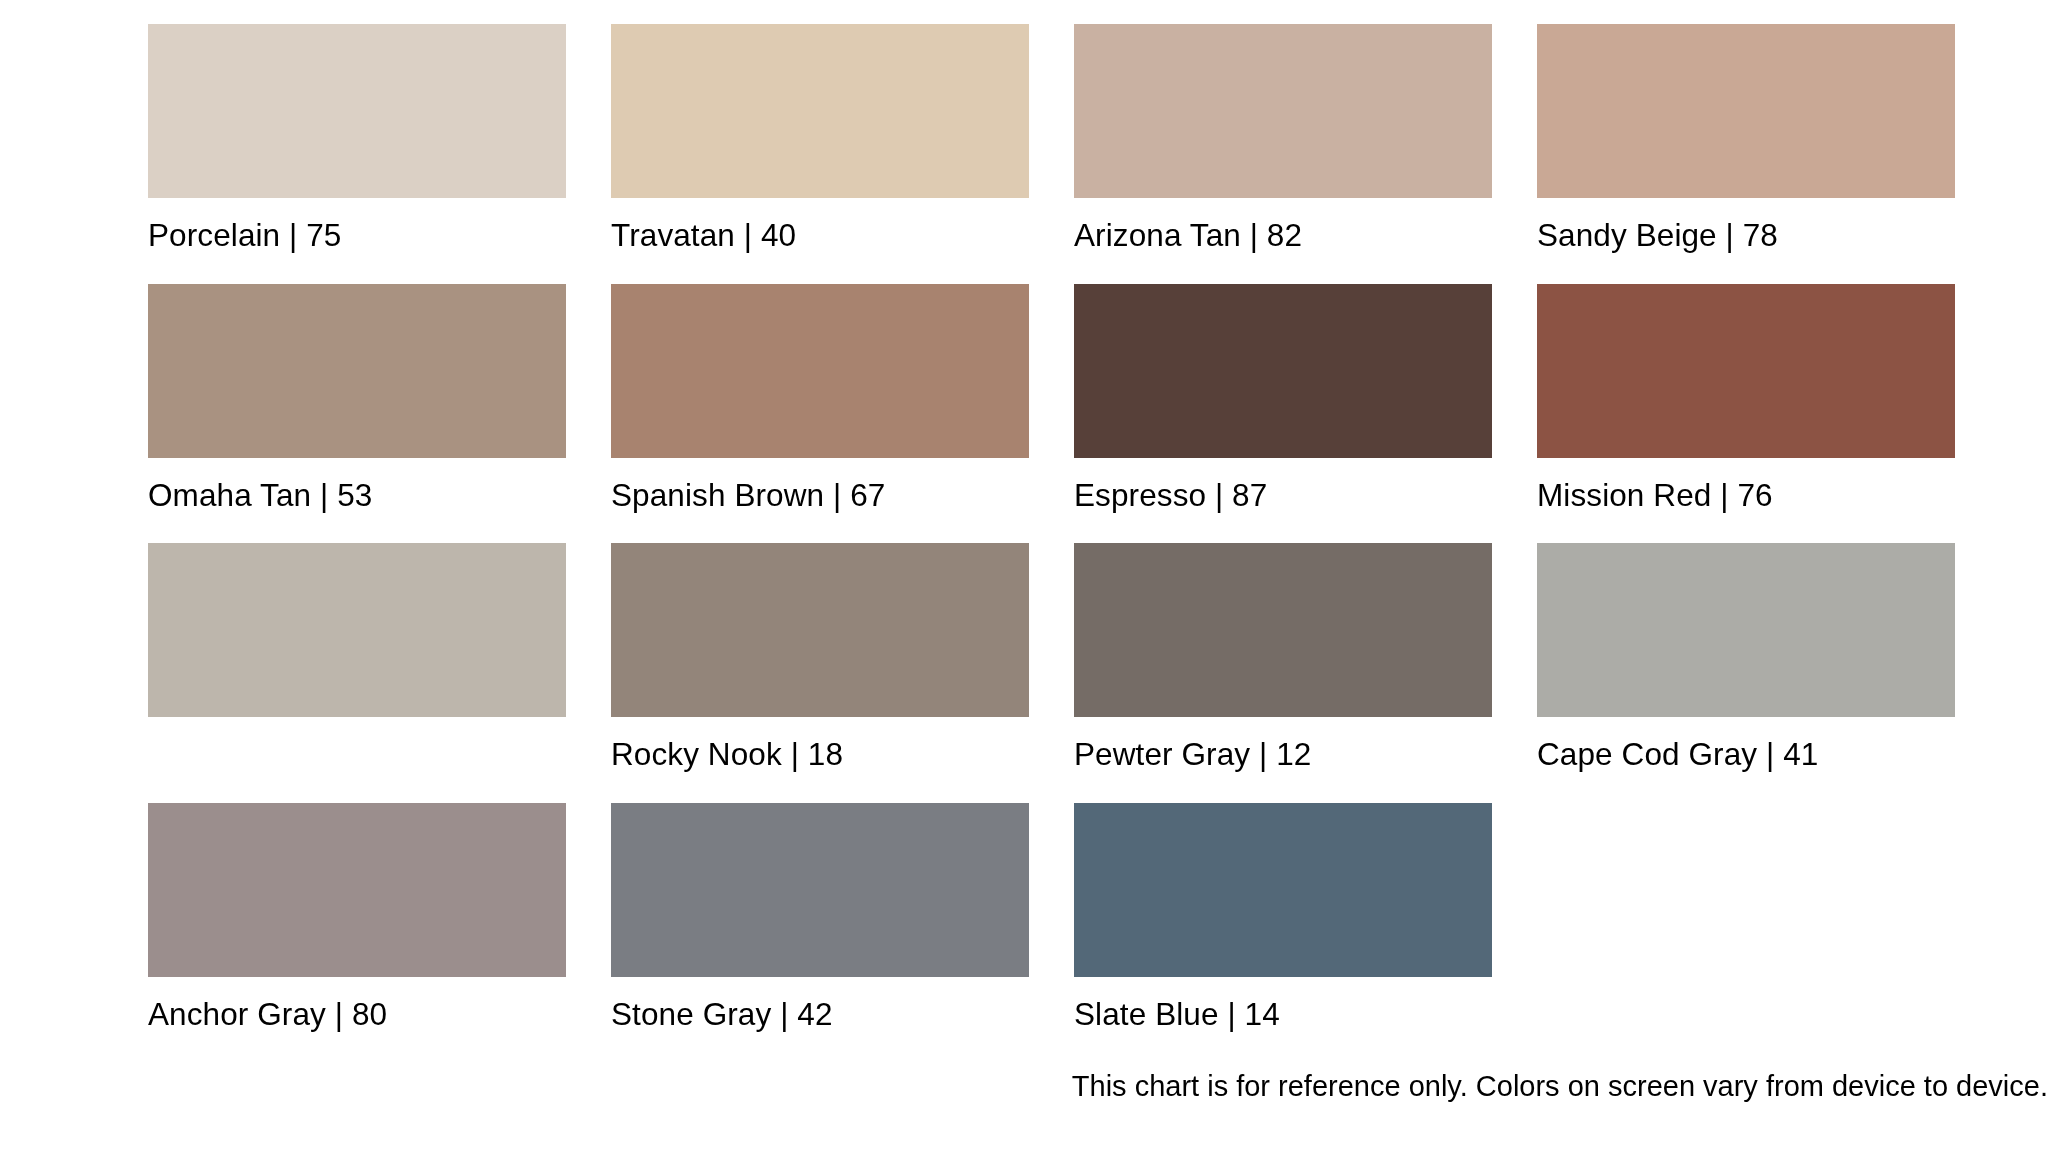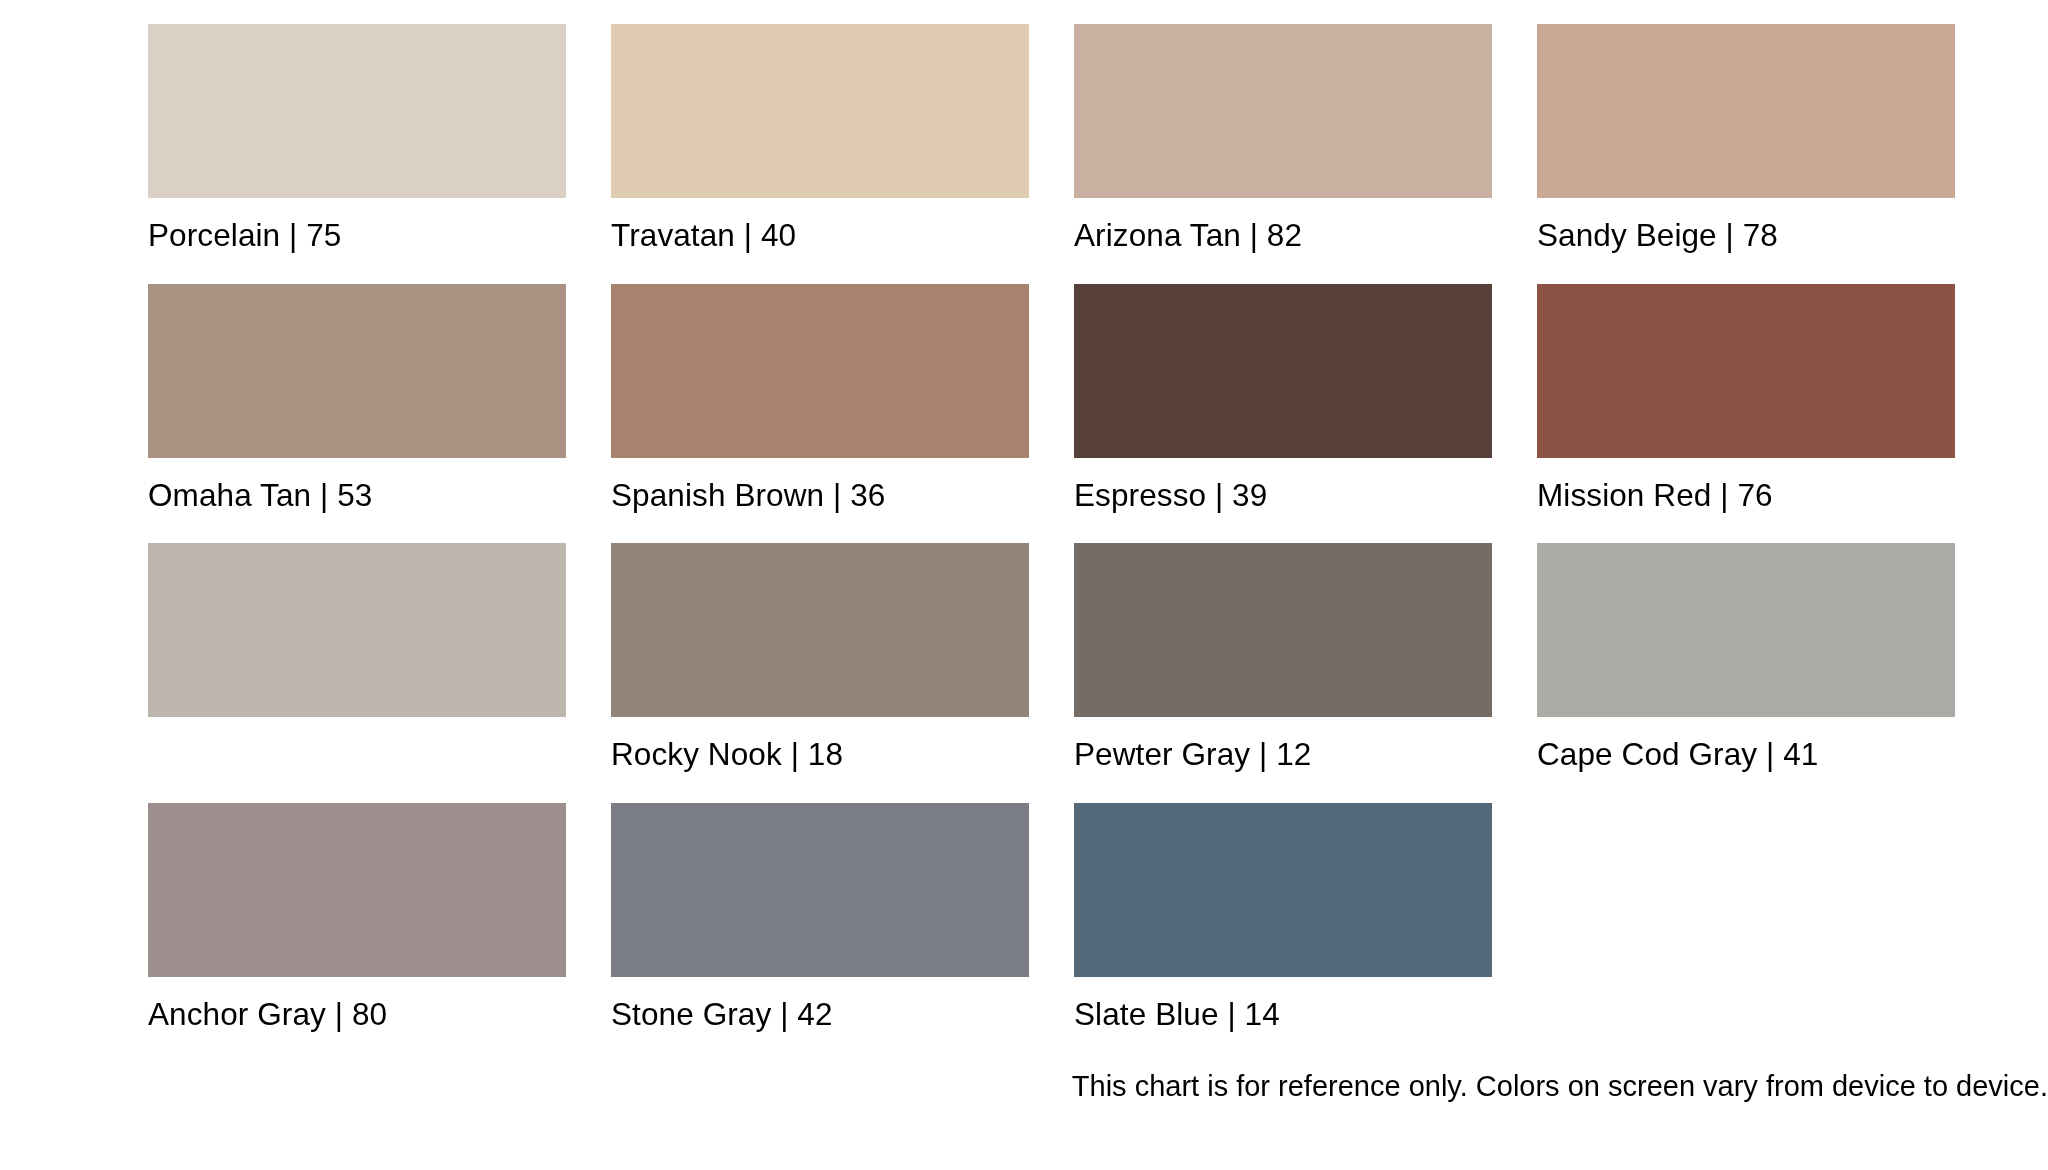--- a/index.html
+++ b/index.html
@@ -87,27 +87,27 @@
       <div class="swatch-label">Sandy Beige | 78</div>
     </div>
 
     <div class="swatch-cell">
       <div class="swatch-chip" style="background-color: rgb(169, 146, 129);"></div>
       <div class="swatch-label">Omaha Tan | 53</div>
     </div>
 
     <div class="swatch-cell">
       <div class="swatch-chip" style="background-color: rgb(168, 131, 111);"></div>
-      <div class="swatch-label">Spanish Brown | 36</div>
+      <div class="swatch-label">Spanish Brown | 67</div>
     </div>
 
 
     <div class="swatch-cell">
       <div class="swatch-chip" style="background-color: rgb(87, 64, 57);"></div>
-      <div class="swatch-label">Espresso | 39</div>
+      <div class="swatch-label">Espresso | 87</div>
     </div>
 
     <div class="swatch-cell">
       <div class="swatch-chip" style="background-color: rgb(140, 83, 68);"></div>
       <div class="swatch-label">Mission Red | 76</div>
     </div>
 
     <div class="swatch-cell">
       <div class="swatch-chip" style="background-color: rgb(189, 182, 172);"></div>
     </div>

